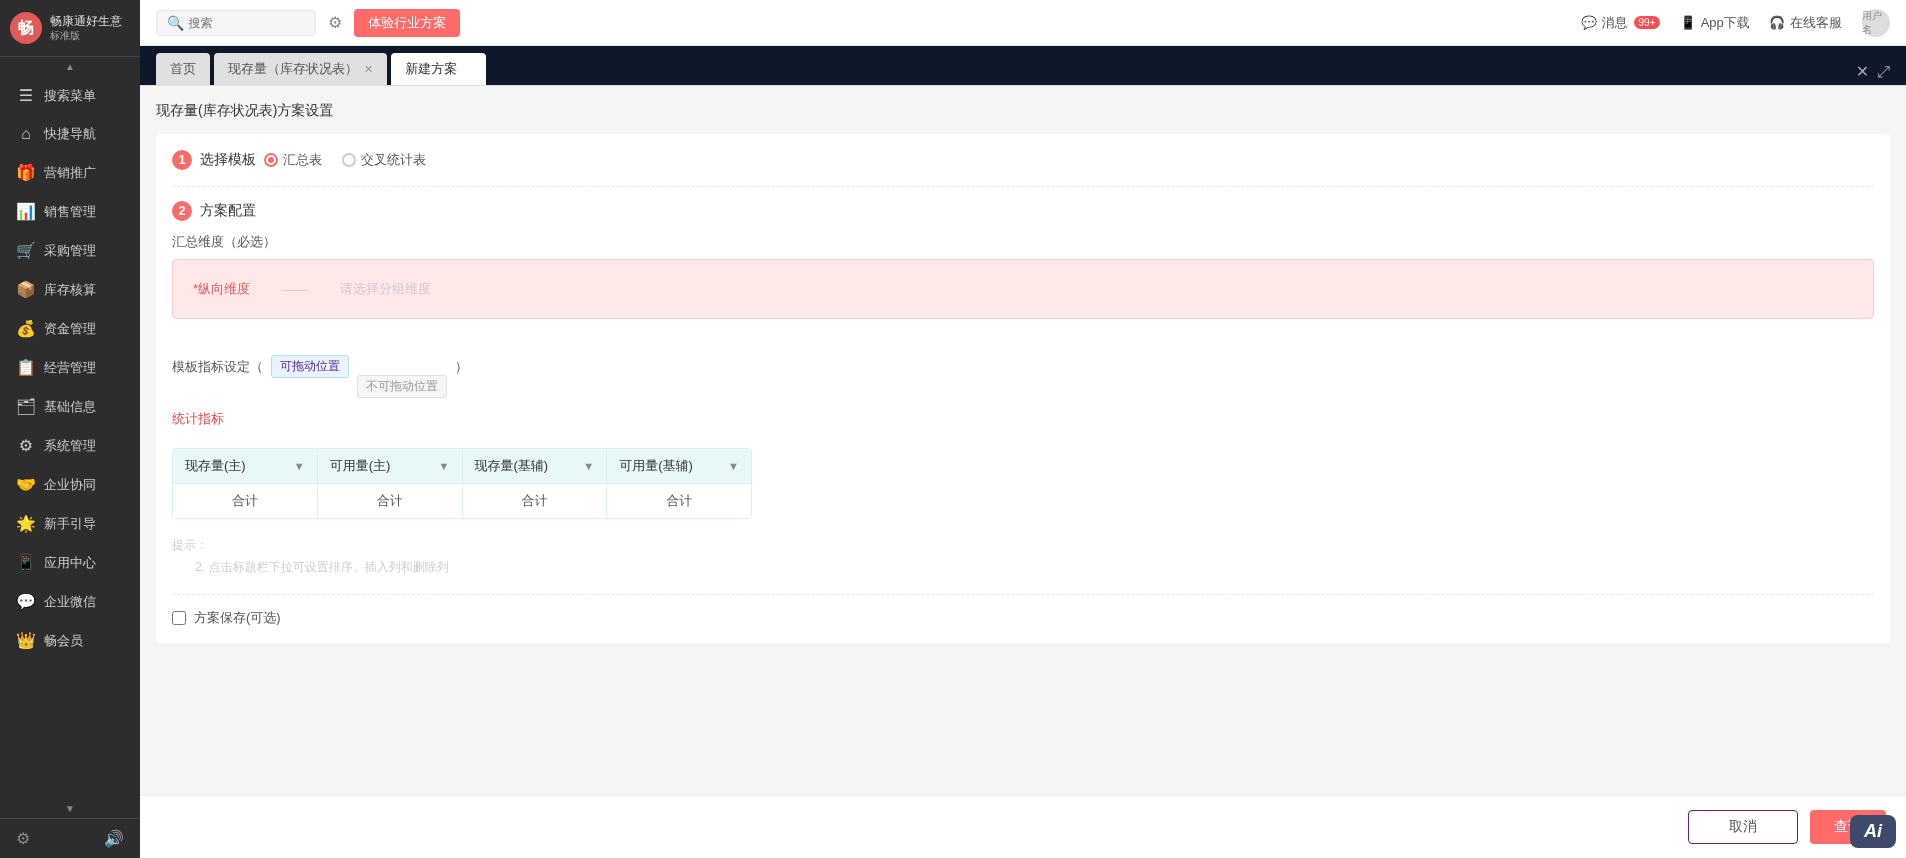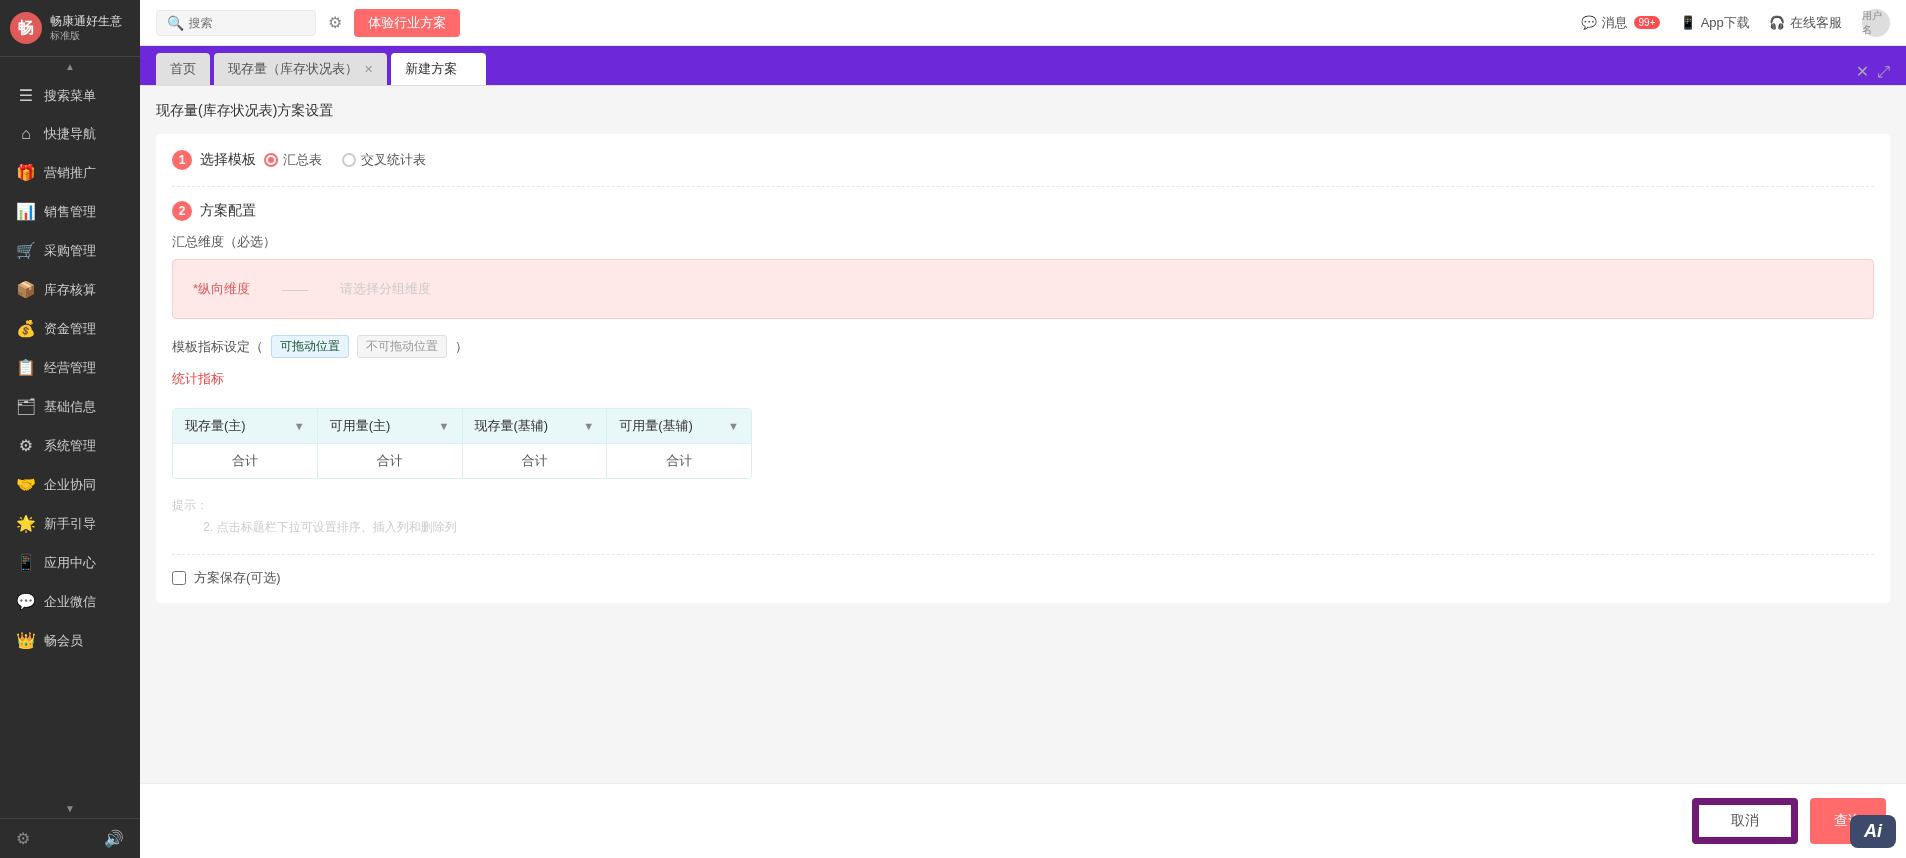--- a/index.html
+++ b/index.html
@@ -88,21 +88,21 @@
       font-size: 10px; padding: 1px 5px; margin-left: 2px;
     }
     .topbar-avatar {
       width: 28px; height: 28px; background: #ddd; border-radius: 50%;
       display: flex; align-items: center; justify-content: center; font-size: 11px; color: #888;
     }
 
     
     .tabbar {
       height: 40px;
-      background: #6d28d9;
+      background: #0f172a;
       display: flex;
       align-items: flex-end;
       padding: 0 16px;
       gap: 4px;
       border-bottom: 1px solid #ddd;
     }
     .tab {
       padding: 7px 14px; background: #e0e0e0; border-radius: 4px 4px 0 0;
       cursor: pointer; font-size: 13px; color: #555; display: flex; align-items: center; gap: 6px;
     }
@@ -157,26 +157,26 @@
       background: #ffe8e8; border: 1px solid #ffcccc; border-radius: 4px;
       padding: 20px; display: flex; align-items: center; gap: 24px;
     }
     .dimension-label { color: #e05a5a; font-size: 13px; }
     .dimension-dash { color: #ccc; font-size: 13px; margin: 0 8px; }
     .dimension-placeholder { color: #ccc; font-size: 13px; }
 
     
     .template-settings { font-size: 13px; color: #555; margin-bottom: 12px; display: flex; align-items: center; gap: 8px; }
     .tag-movable {
-      background: #e8f4fd; color: #14532d; border: 1px solid #b8dcf5;
+      background: #e8f4fd; color: #4c1d95; border: 1px solid #b8dcf5;
       padding: 2px 8px; border-radius: 3px; font-size: 12px;
     }
     .tag-fixed {
       background: #f5f5f5; color: #999; border: 1px solid #e0e0e0;
-      padding: 2px 8px; border-radius: 3px; font-size: 12px;
+      padding: 2px 8px; border-radius: 3px; font-size: 12px; margin-top: 40px;
     }
 
     
     .stats-label { color: #ef4444; font-size: 13px; margin-bottom: 20px; }
     .stats-table {
       border: 1px solid #d9f0f0; border-radius: 4px; overflow: hidden; width: 580px;
     }
     .stats-table-header {
       display: flex; background: #e8f7f7;
     }
@@ -190,36 +190,36 @@
       display: flex; border-top: 1px solid #d9f0f0; background: #fff;
     }
     .stats-cell {
       flex: 1; padding: 8px 12px; border-right: 1px solid #d9f0f0;
       text-align: center; font-size: 13px; color: #555;
     }
     .stats-cell:last-child { border-right: none; }
 
     
     .tips { margin-top: 16px; font-size: 12px; color: #ccc; line-height: 1.8; }
-    .tips-item { display: flex; gap: 8px; }
+    .tips-item { display: flex; }
 
     
     .divider { border: none; border-top: 1px dashed #e8e8e8; margin: 14px 0; }
 
     
     .save-area { display: flex; align-items: center; gap: 8px; margin-top: 14px; font-size: 13px; color: #555; }
     .save-checkbox { width: 14px; height: 14px; border: 1px solid #ccc; cursor: pointer; }
 
     
     .footer-btns {
       display: flex; justify-content: flex-end; gap: 12px;
       padding: 14px 20px; background: #fff; border-top: 1px solid #eee;
     }
     .btn-cancel {
-      padding: 7px 32px; border: 7px solid #701a75; border-radius: 4px;
+      padding: 7px 40px; border: 1px solid #701a75; border-radius: 4px;
       background: #fff; color: #555; cursor: pointer; font-size: 14px;
     }
     .btn-query {
       padding: 7px 24px; border: none; border-radius: 4px;
       background: #ff6b6b; color: white; cursor: pointer; font-size: 14px;
     }
 
     
     .content::-webkit-scrollbar { width: 6px; }
     .content::-webkit-scrollbar-track { background: #f0f0f0; }

